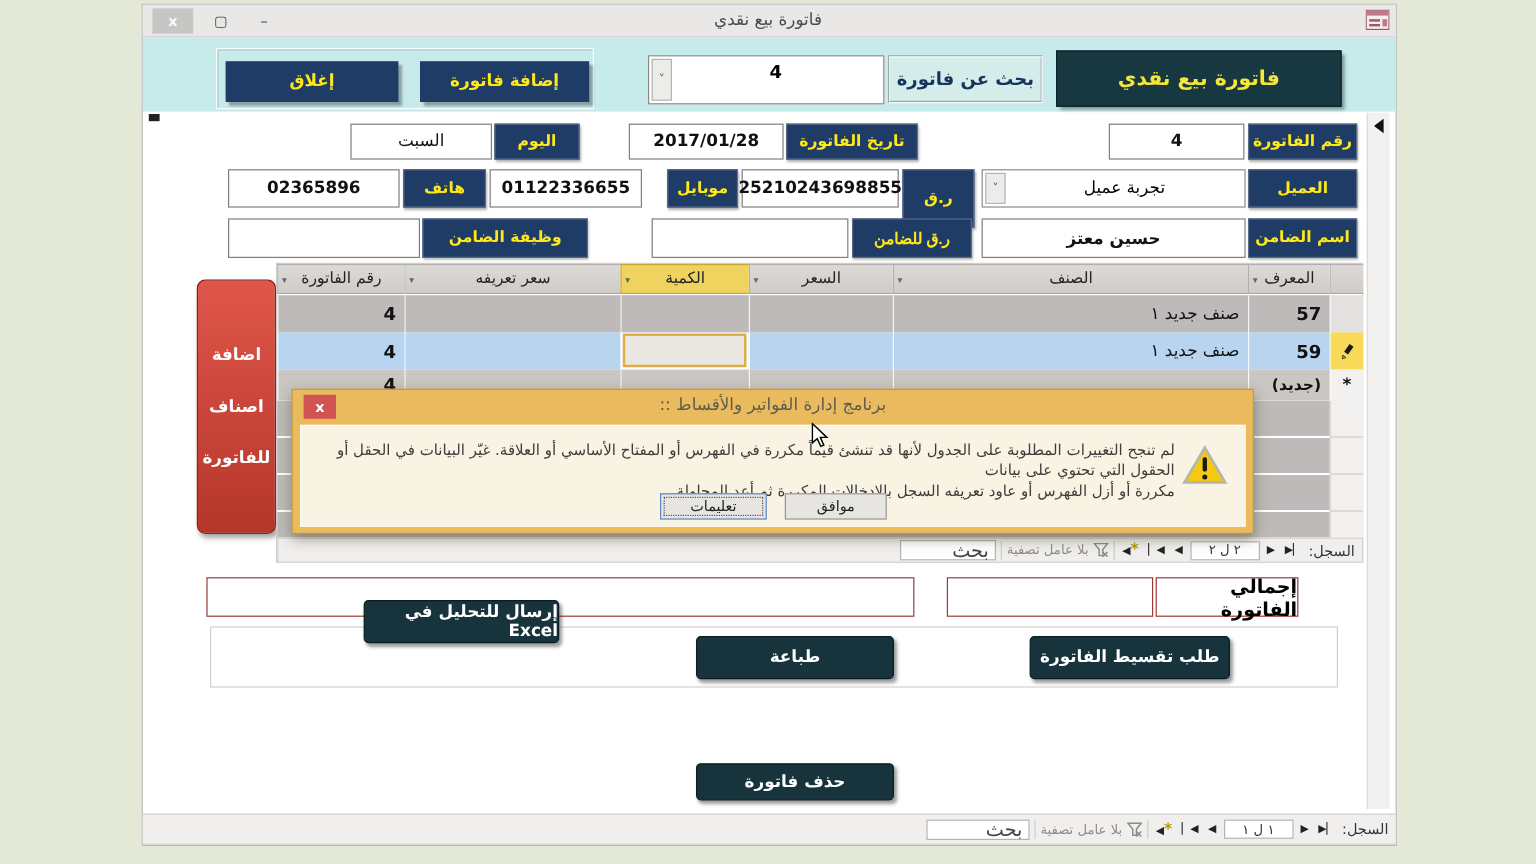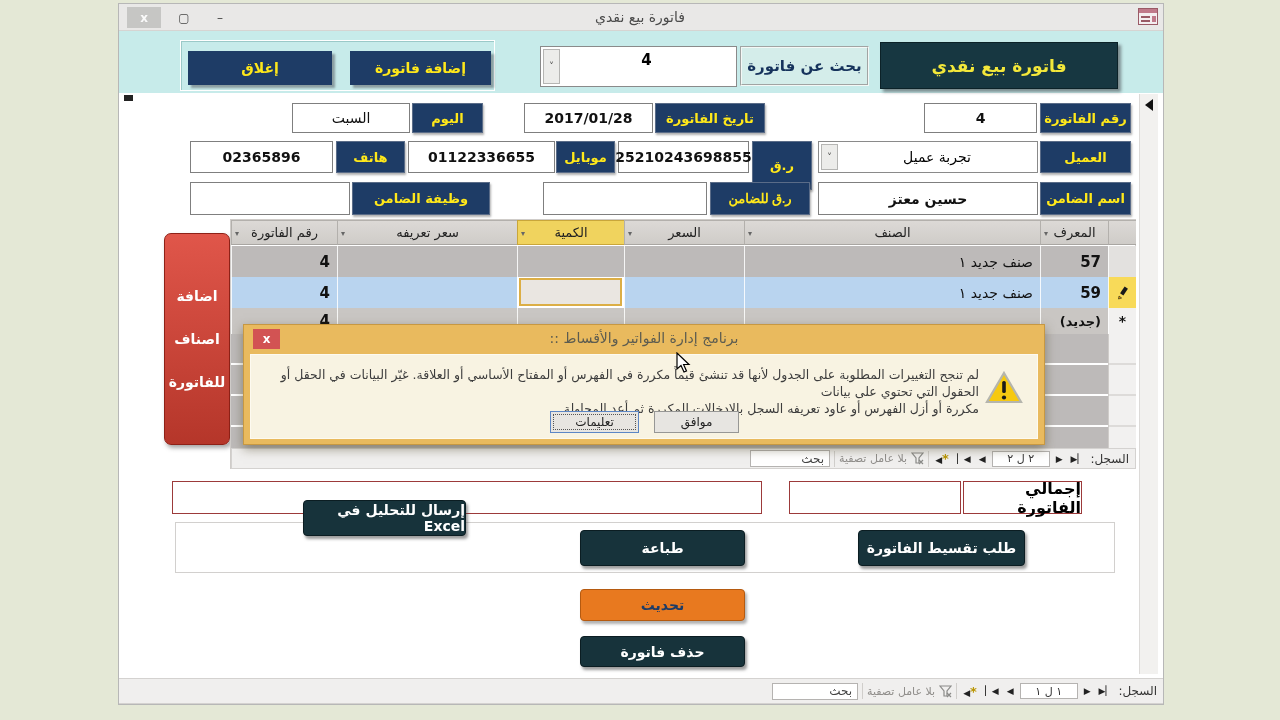--- a/index.html
+++ b/index.html
@@ -50,21 +50,21 @@
   .navbar { background:#f0efee; border:1px solid #d4d2d0; display:flex; flex-direction:row-reverse;
     align-items:center; font-size:11px; color:#333; padding:0 6px; gap:4px; }
   .nav-rec-label { font-size:12px; color:#333; }
   .nav-arrow { font-size:9px; color:#222; padding:0 2px; }
   .nav-box { background:#fff; border:1px solid #b5b3b1; font-size:11px; width:58px; height:16px;
     display:flex; align-items:center; justify-content:center; direction:rtl; }
   .nav-new { color:#b99500; font-weight:bold; font-size:13px; }
   .nav-sep { width:1px; height:16px; background:#d0cecb; }
   .nav-filter-label { color:#8f8d8a; direction:rtl; }
   .nav-search { background:#fff; border:1px solid #b5b3b1; height:17px; display:flex; align-items:center;
-    direction:rtl; padding:0 5px; color:#444; font-size:12px; }
+    direction:rtl; padding:0 5px; color:#444; font-size:16px; }
 
   
   .total-box { background:#fff; border:1px solid #9c3a3a; }
   .total-label { background:#fff; border:1px solid #9c3a3a; color:#000; font-weight:bold; font-size:16px; direction:rtl; }
   .btn-action { background:#17333b; color:#fff; font-weight:bold; font-size:14px; border-radius:4px;
     border:1px solid #0b1d22; box-shadow:2px 3px 3px rgba(60,60,60,.5); direction:rtl; }
   #btn-update { background:#e8791f; color:#1e3c66; border:1px solid #b55a10; border-radius:4px;
     font-weight:bold; font-size:14px; box-shadow:2px 3px 3px rgba(60,60,60,.4); }
   .panel { background:#fff; border:1px solid #d2d0ce; }
 
@@ -135,21 +135,21 @@
   <div class="abs inp flexc rtl" style="left:292px;top:103px;width:118px;height:30px;font-weight:normal;">السبت</div>
 
   <div class="abs lbl-navy flexc" style="left:1040px;top:141px;width:91px;height:32px;">العميل</div>
   <div class="abs combo" style="left:818px;top:141px;width:220px;height:32px;">
     <div class="flexc rtl" style="position:absolute;left:22px;right:4px;top:0;bottom:0;font-size:14px;">تجربة عميل</div>
     <div class="arrow-btn">˅</div>
   </div>
   <div class="abs lbl-navy flexc" style="left:752px;top:141px;width:60px;height:49px;">ر.ق</div>
   <div class="abs inp flexc" style="left:618px;top:141px;width:131px;height:32px;">25210243698855</div>
   <div class="abs lbl-navy flexc" style="left:556px;top:141px;width:59px;height:32px;">موبايل</div>
-  <div class="abs inp flexc" style="left:408px;top:141px;width:147px;height:32px;">01122336655</div>
+  <div class="abs inp flexc" style="left:408px;top:141px;width:127px;height:32px;">01122336655</div>
   <div class="abs lbl-navy flexc" style="left:336px;top:141px;width:69px;height:32px;">هاتف</div>
   <div class="abs inp flexc" style="left:190px;top:141px;width:143px;height:32px;">02365896</div>
 
   <div class="abs lbl-navy flexc" style="left:1040px;top:182px;width:91px;height:33px;">اسم الضامن</div>
   <div class="abs inp flexc rtl" style="left:818px;top:182px;width:220px;height:33px;">حسين معتز</div>
   <div class="abs lbl-navy flexc" style="left:710px;top:182px;width:100px;height:33px;font-family:Liberation Serif, serif;">ر.ق للضامن</div>
   <div class="abs inp flexc" style="left:543px;top:182px;width:164px;height:33px;"></div>
   <div class="abs lbl-navy flexc" style="left:352px;top:182px;width:138px;height:33px;">وظيفة الضامن</div>
   <div class="abs inp flexc" style="left:190px;top:182px;width:160px;height:33px;"></div>
 
@@ -244,21 +244,20 @@
   </div>
 
   <div class="abs total-label flexc" style="left:963px;top:481px;width:119px;height:33px;">إجمالي الفاتورة</div>
   <div class="abs total-box" style="left:789px;top:481px;width:172px;height:33px;"></div>
   <div class="abs total-box" style="left:172px;top:481px;width:590px;height:33px;"></div>
 
   <div class="abs panel" style="left:175px;top:522px;width:940px;height:51px;"></div>
   <div class="abs btn-action flexc" style="left:858px;top:530px;width:167px;height:36px;">طلب تقسيط الفاتورة</div>
   <div class="abs btn-action flexc" style="left:580px;top:530px;width:165px;height:36px;">طباعة</div>
   <div class="abs btn-action flexc" style="left:303px;top:500px;width:163px;height:36px;">إرسال للتحليل في Excel</div>
-  <div id="btn-update" class="abs flexc" style="left:580px;top:589px;width:165px;height:32px;">تحديث</div>
   <div class="abs btn-action flexc" style="left:580px;top:636px;width:165px;height:31px;">حذف فاتورة</div>
 
   <div class="abs navbar" style="left:119px;top:678px;width:1044px;height:26px;border-left:none;border-right:none;">
     <span class="nav-rec-label rtl">السجل:</span>
     <span class="nav-arrow">▶▏</span>
     <span class="nav-arrow">▶</span>
     <span class="nav-box">١ ل ١</span>
     <span class="nav-arrow">◀</span>
     <span class="nav-arrow">▏◀</span>
     <span class="nav-arrow">◀<span class="nav-new">*</span></span>

